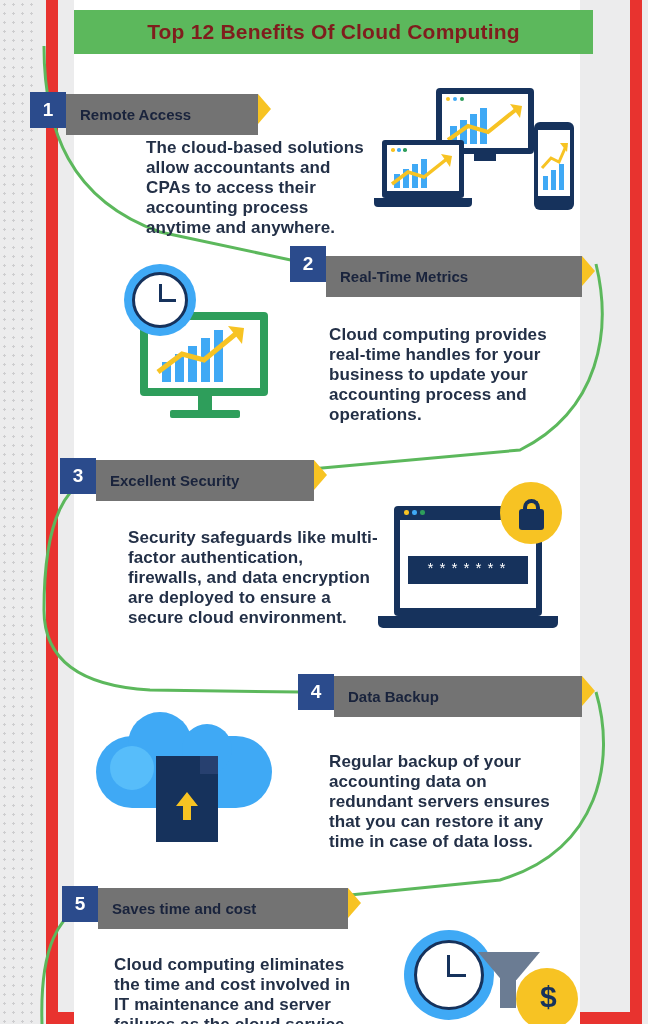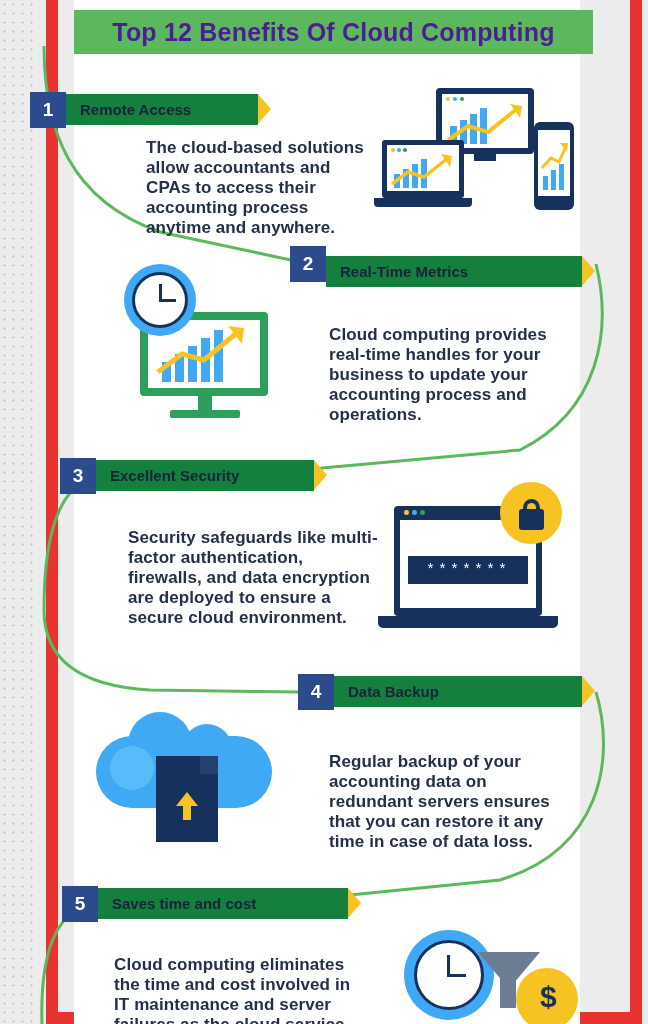--- a/index.html
+++ b/index.html
@@ -35,33 +35,33 @@
   
   .title-bar{
     position:absolute;left:74px;top:10px;width:519px;height:44px;
     background:#5cb85c;
     display:flex;align-items:center;justify-content:center;
   }
   .title-bar::after{
     content:"";position:absolute;right:-0px;top:0;width:0;height:0;
   }
   .title-text{
-    color:#4c1d95;font-size:25px;font-weight:bold;letter-spacing:.2px;
+    color:#7f1d1d;font-size:21px;font-weight:bold;letter-spacing:.2px;
     font-family:"Liberation Sans",sans-serif;
   }
 
   
   .curves{position:absolute;left:0;top:0;width:648px;height:1024px;pointer-events:none;}
   .numbox{
     position:absolute;width:36px;height:36px;background:#2b4b8c;color:#fff;
     display:flex;align-items:center;justify-content:center;
     font-size:19px;font-weight:bold;z-index:3;
   }
   .headband{
-    position:absolute;height:31px;background:#15803d;
+    position:absolute;height:41px;background:#737373;
     display:flex;align-items:center;
     z-index:2;
   }
   .headband .lbl{
     color:#19233c;font-size:15px;font-weight:bold;padding-left:14px;white-space:nowrap;
   }
   .headband .tail{
     position:absolute;right:-13px;top:0;width:0;height:0;
     border-top:15.5px solid transparent;border-bottom:15.5px solid transparent;
     border-left:13px solid #f7c323;

